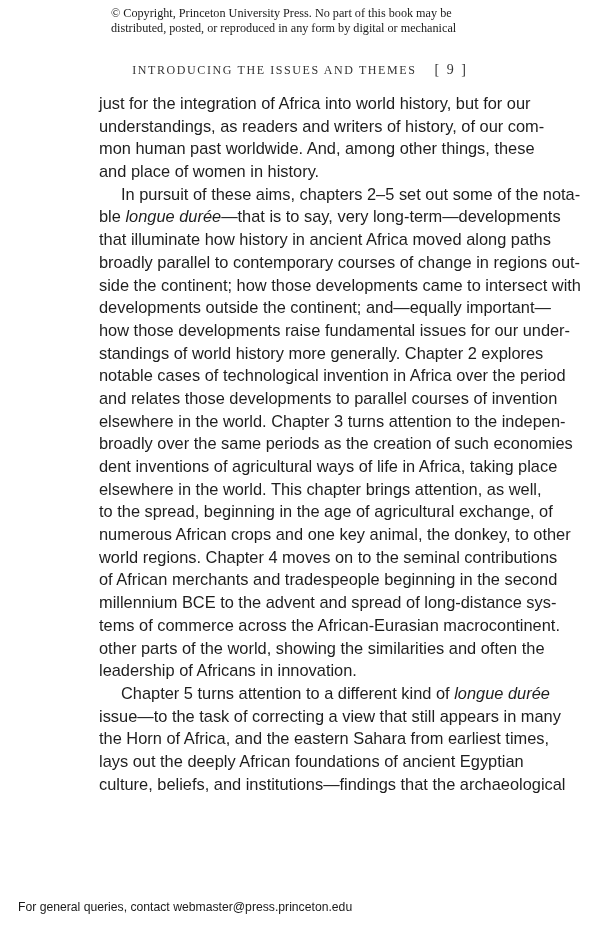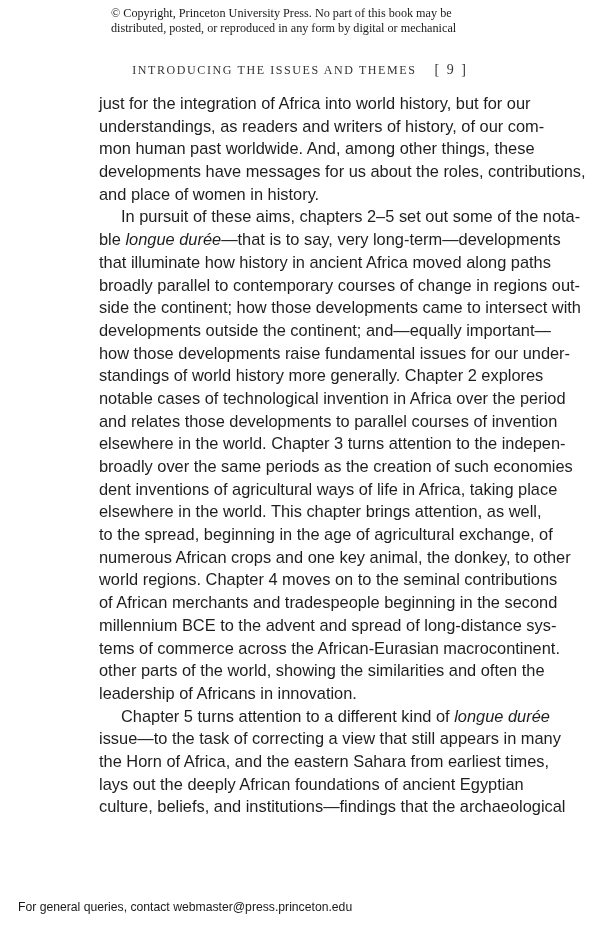--- a/index.html
+++ b/index.html
@@ -46,21 +46,20 @@
 <div class="running-head">
   <span class="title">Introducing the Issues and Themes</span>
   <span class="folio">[ 9 ]</span>
 </div>
 
 <div class="body-text" id="body-text">
     <div>
       <span class="line">just for the integration of Africa into world history, but for our</span>
       <span class="line">understandings, as readers and writers of history, of our com-</span>
       <span class="line">mon human past worldwide. And, among other things, these</span>
-      <span class="line">developments have messages for us about the roles, contributions,</span>
       <span class="line last">and place of women in history.</span>
     </div>
     <div>
       <span class="line indent">In pursuit of these aims, chapters 2–5 set out some of the nota-</span>
       <span class="line"><span>ble </span><em>longue durée</em><span>—that is to say, very long-term—developments</span></span>
       <span class="line">that illuminate how history in ancient Africa moved along paths</span>
       <span class="line">broadly parallel to contemporary courses of change in regions out-</span>
       <span class="line">side the continent; how those developments came to intersect with</span>
       <span class="line">developments outside the continent; and—equally important—</span>
       <span class="line">how those developments raise fundamental issues for our under-</span>

